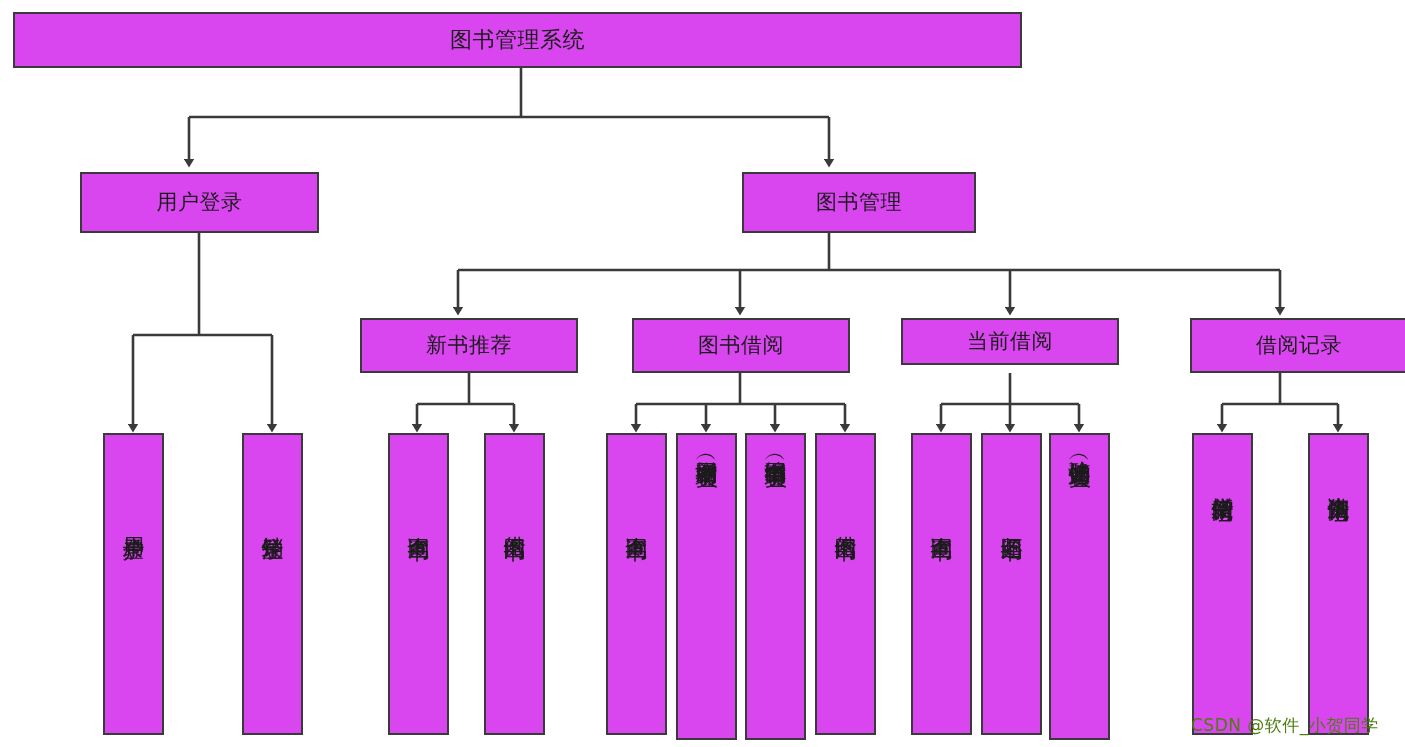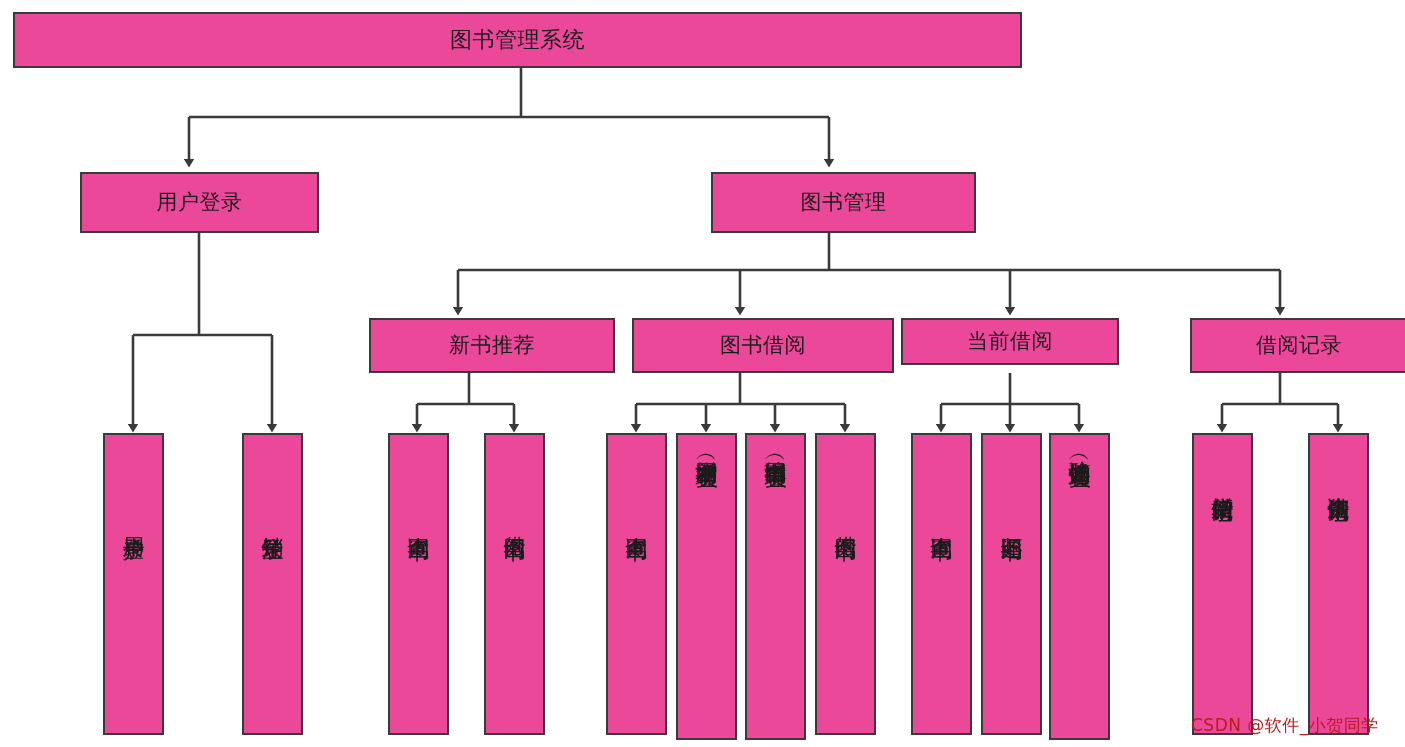--- a/index.html
+++ b/index.html
@@ -21,21 +21,21 @@
     position: absolute;
     left: 0;
     top: 0;
     width: 1405px;
     height: 747px;
   }
   .node {
     position: absolute;
     box-sizing: border-box;
     border: 2px solid #3a3a3a;
-    background: #ec4899;
+    background: #d946ef;
     display: flex;
     align-items: center;
     justify-content: center;
     color: #1b1b1b;
   }
   .node.h {
     
   }
   .node.h .label {
     font-size: 21px;
@@ -56,21 +56,21 @@
     line-height: 1.18;
     letter-spacing: 1px;
     white-space: nowrap;
   }
   #title-node .label {
     font-size: 22px;
   }
   .watermark {
     position: absolute;
     font-size: 17px;
-    color: #b91c1c;
+    color: #4d7c0f;
     white-space: nowrap;
     letter-spacing: 0.5px;
   }
 </style>
 </head>
 <body>
 
 <div id="canvas">
 
   <svg id="edges" viewBox="0 0 1405 747">
@@ -123,28 +123,28 @@
     </g>
   </svg>
 
   <div class="node h" id="title-node" style="left:13px; top:12px; width:1009px; height:56px;">
     <span class="label">图书管理系统</span>
   </div>
 
   <div class="node h" style="left:80px; top:172px; width:239px; height:61px;">
     <span class="label">用户登录</span>
   </div>
-  <div class="node h" style="left:711px; top:172px; width:265px; height:61px;">
+  <div class="node h" style="left:742px; top:172px; width:234px; height:61px;">
     <span class="label">图书管理</span>
   </div>
 
-  <div class="node h" style="left:369px; top:318px; width:246px; height:55px;text-align:right;">
+  <div class="node h" style="left:360px; top:318px; width:218px; height:55px;text-align:right;">
     <span class="label">新书推荐</span>
   </div>
-  <div class="node h" style="left:632px; top:318px; width:262px; height:55px;">
+  <div class="node h" style="left:632px; top:318px; width:218px; height:55px;">
     <span class="label">图书借阅</span>
   </div>
   <div class="node h" style="left:901px; top:318px; width:218px; height:47px;">
     <span class="label">当前借阅</span>
   </div>
   <div class="node h" style="left:1171px; top:318px; width:218px; height:55px;margin-left:19px;">
     <span class="label">借阅记录</span>
   </div>
 
   <div class="node v" style="left:103px; top:433px; width:61px; height:302px; padding-top:84px;">

